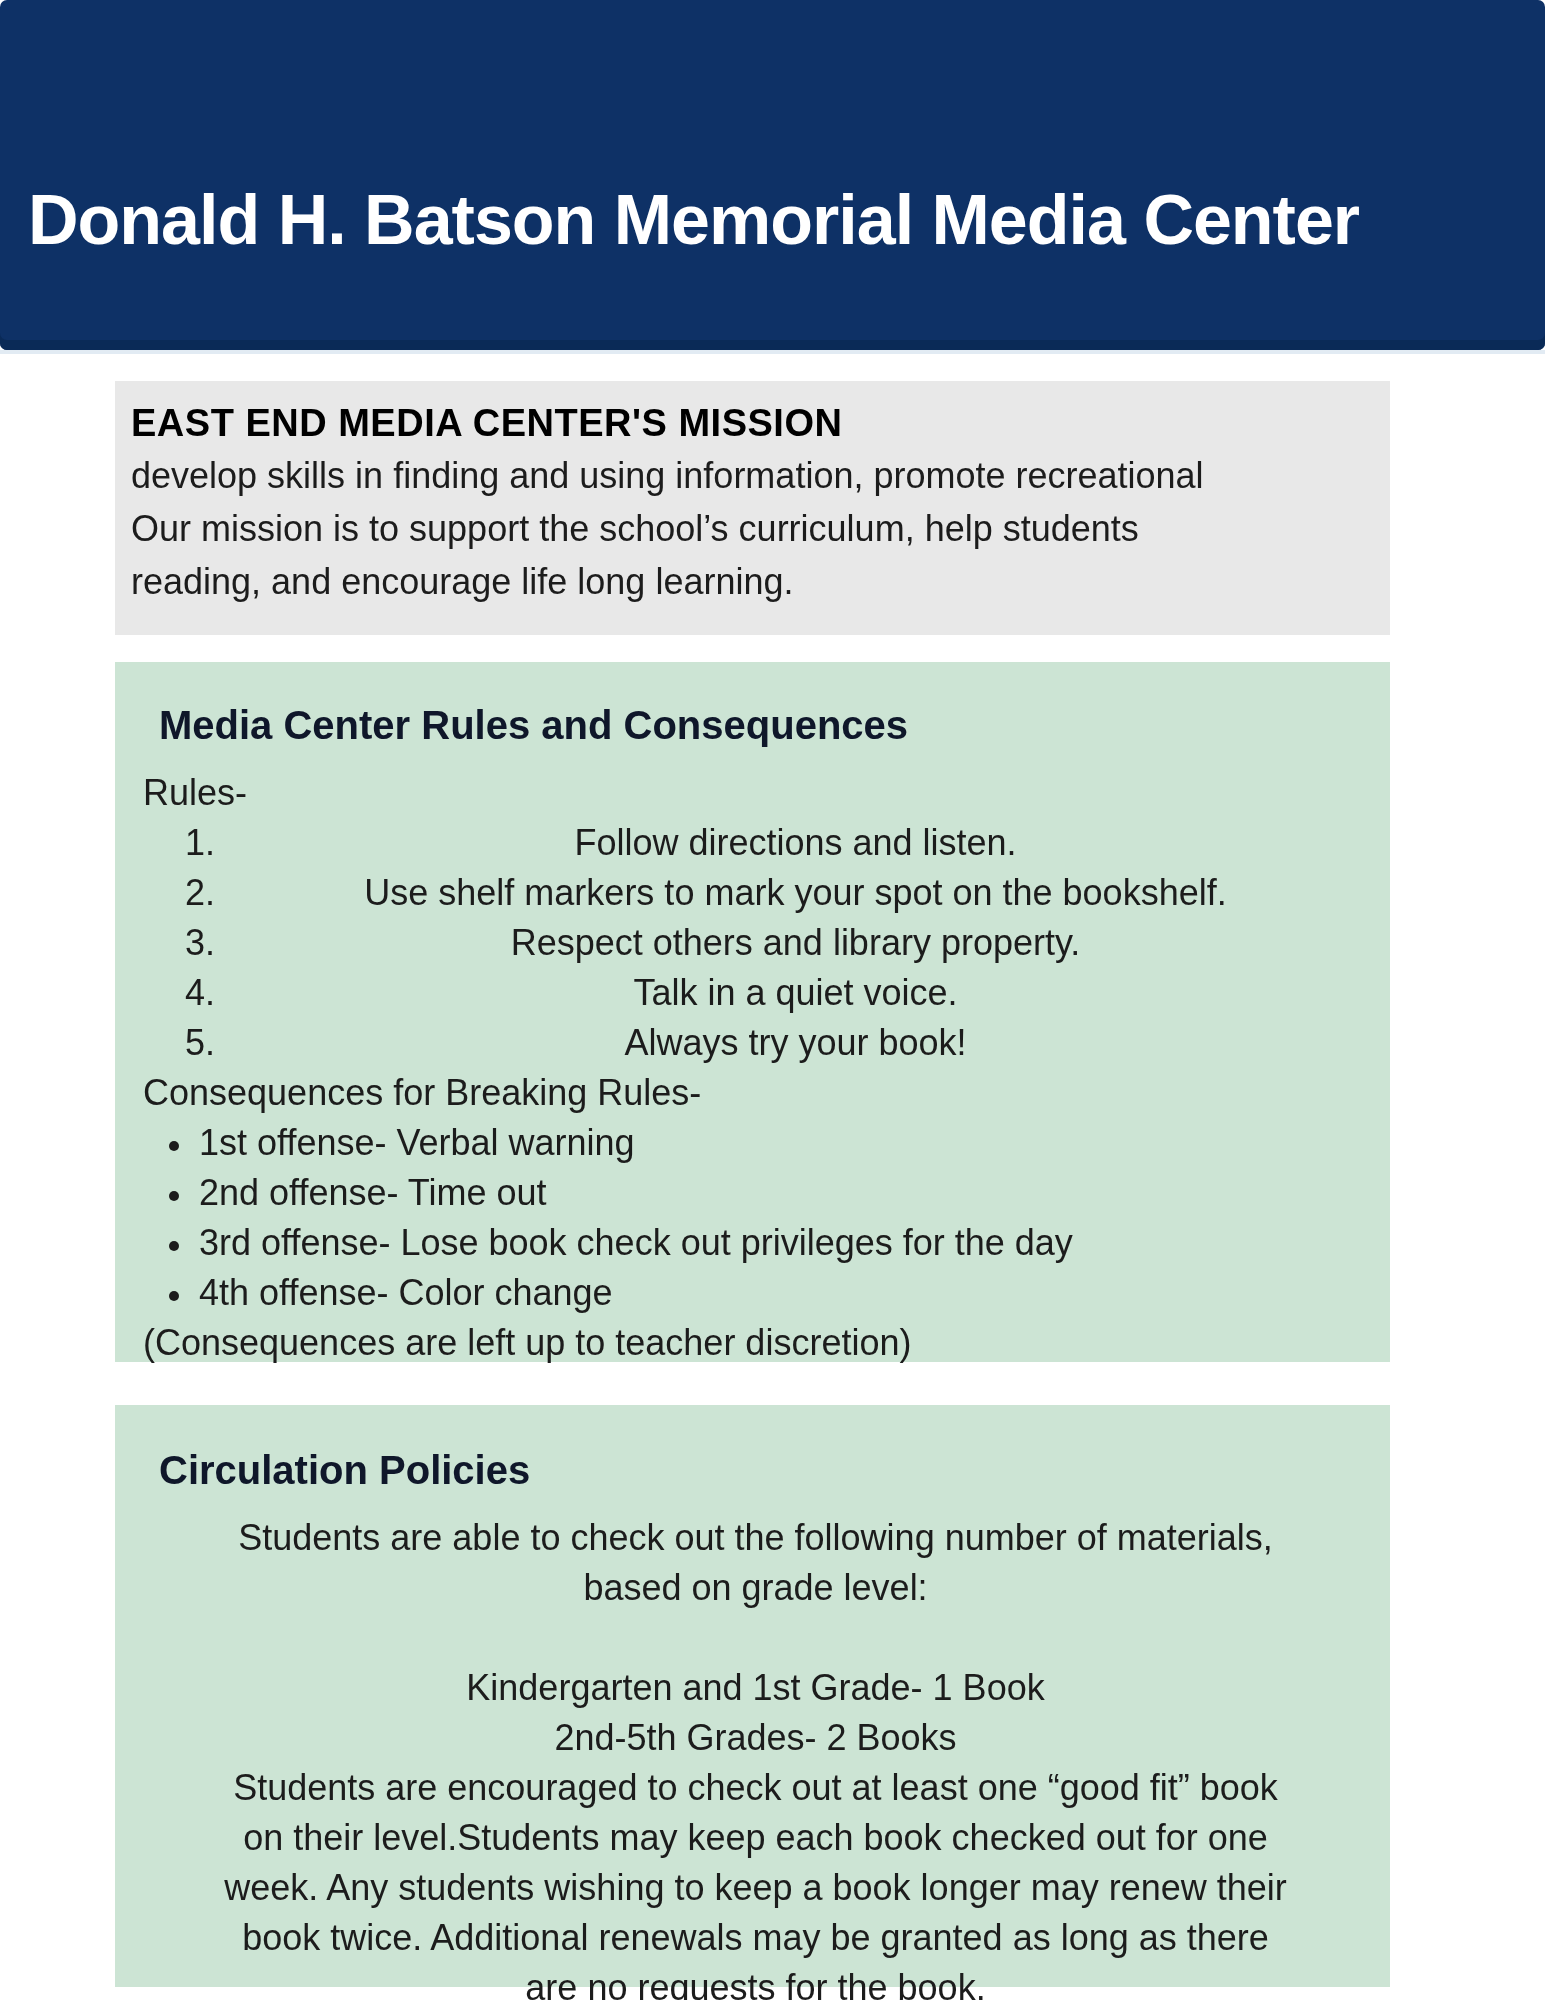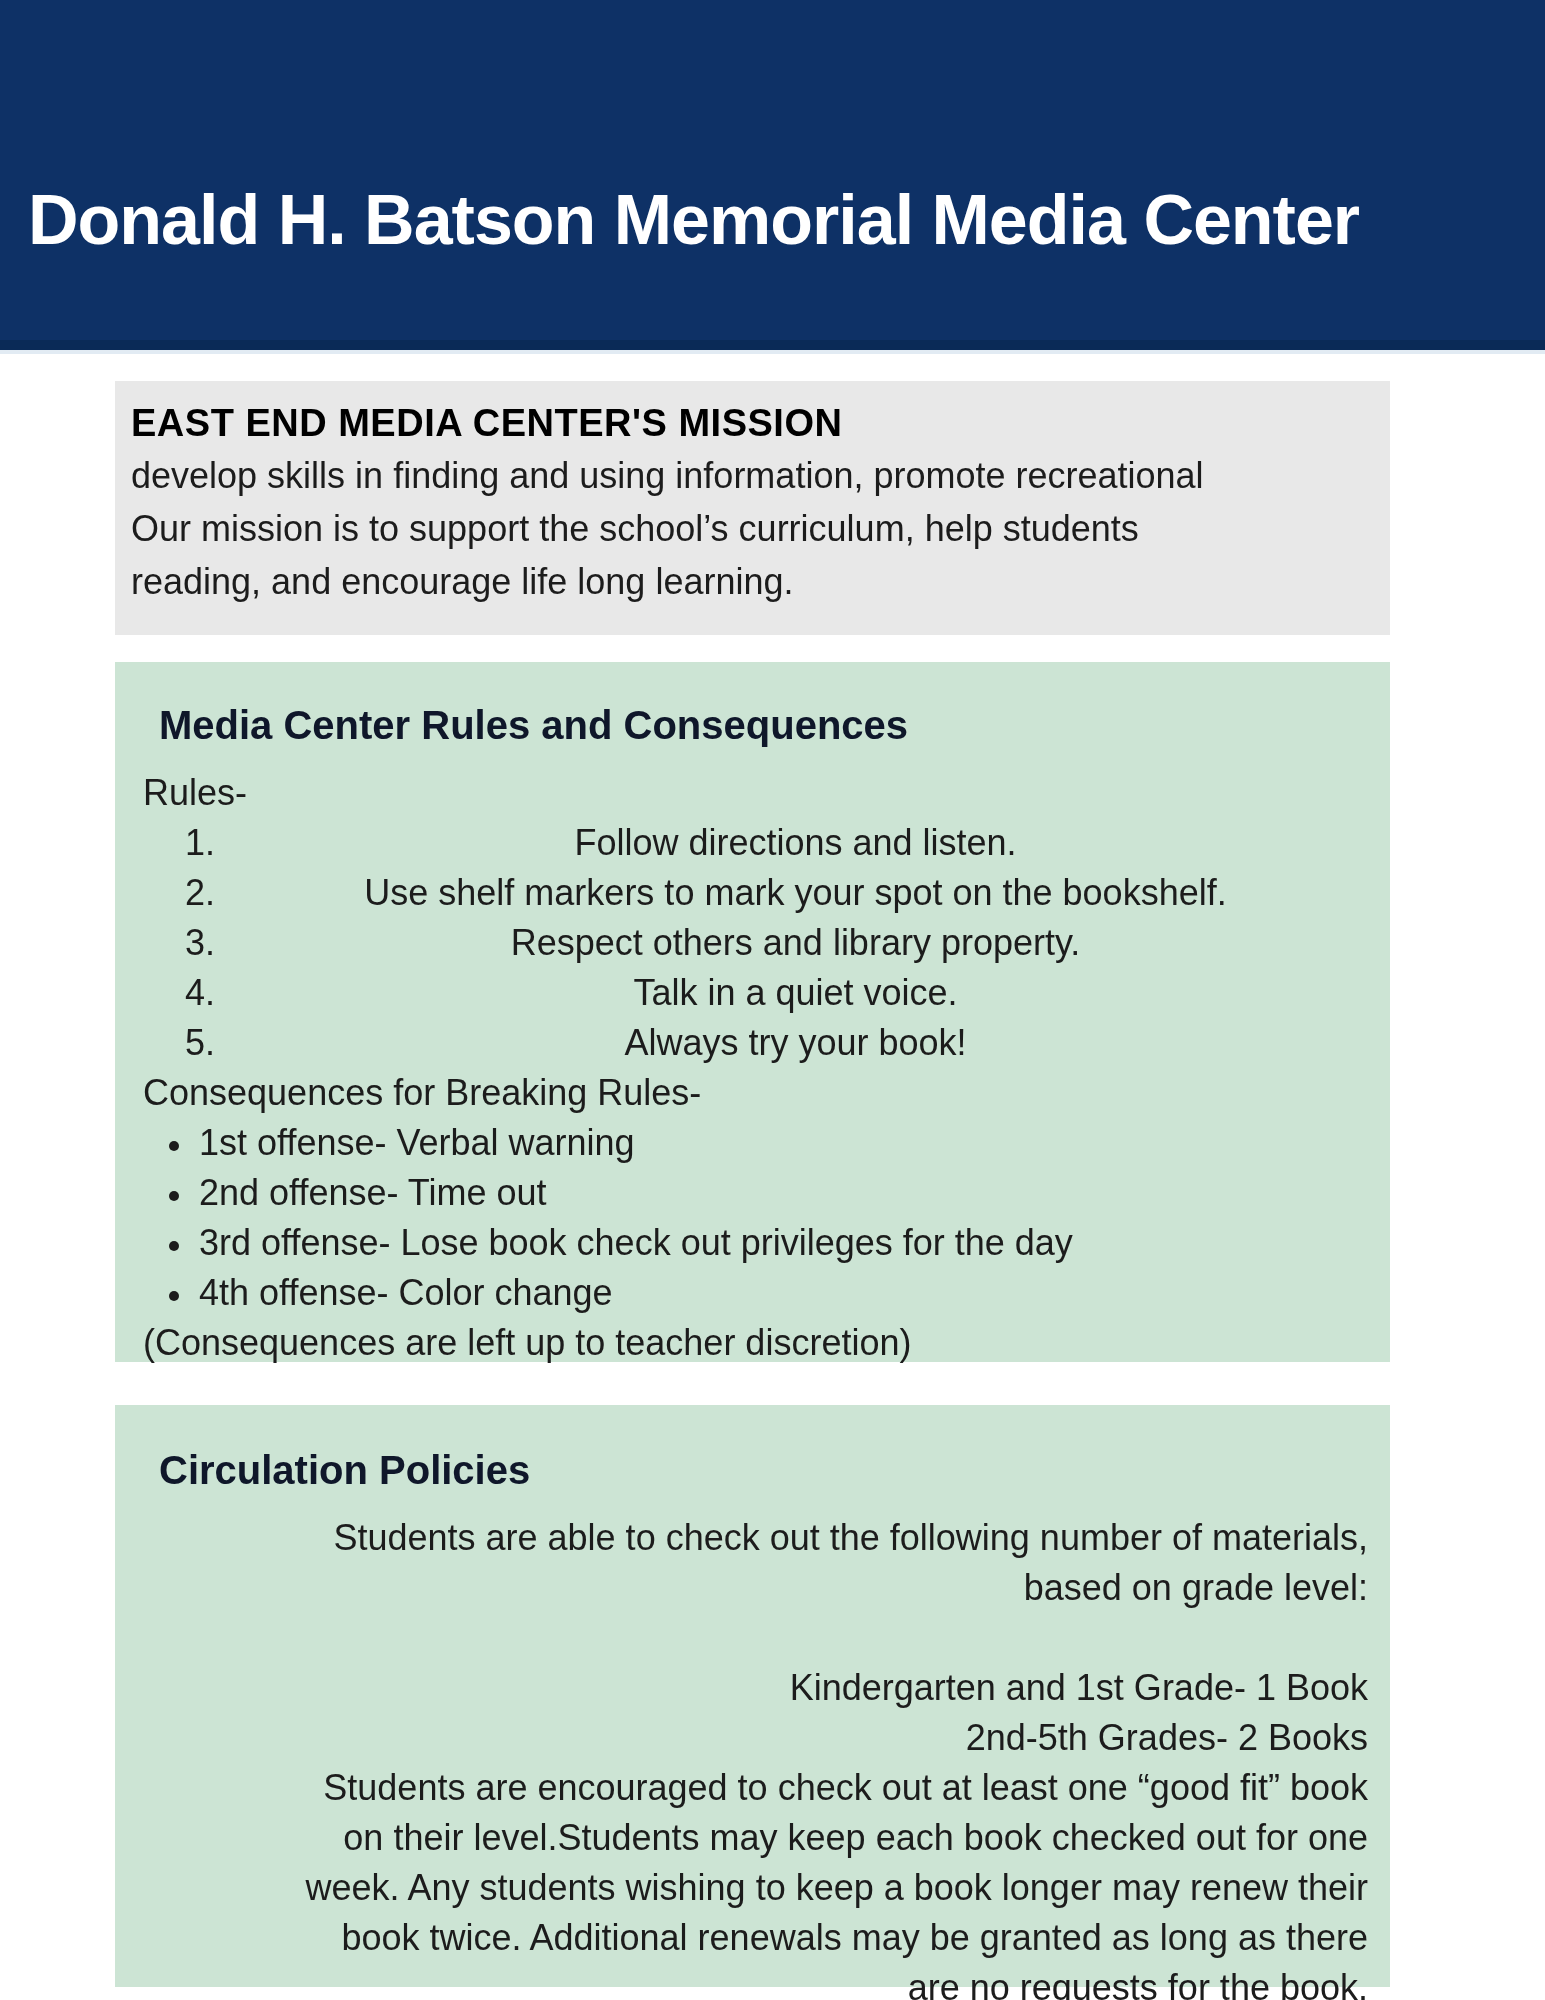--- a/index.html
+++ b/index.html
@@ -10,20 +10,21 @@
     height: 2000px;
     overflow: hidden;
     font-family: "Liberation Sans", "DejaVu Sans", sans-serif;
     color: var(--c-text, #1c1c1c);
   }
   .banner {
     height: 350px;
     background: var(--c-banner, #0e3166);
     box-shadow: inset 0 -10px 0 var(--c-banner_edge, #0a2a57);
     position: relative;
+    border-radius: 7px;
   }
   .banner-underline {
     height: 4px;
     background: var(--c-banner_underline, #e2ebf3);
   }
   .banner-title {
     position: absolute;
     left: 28px;
     top: 180px;
     margin: 0;
@@ -94,21 +95,21 @@
   }
   .rules ul li::marker {
     font-size: 32px;
   }
   .circulation {
     margin-top: 43px;
     height: 582px;
     padding: 22px 22px 6px 28px;
   }
   .center {
-    text-align: right;
+    text-align: center;
   }
   .allowances {
     margin-top: 50px;
   }
 </style>
 </head>
 <body>
 
 <header class="banner">
   <h1 class="banner-title">Donald H. Batson Memorial Media Center</h1>

